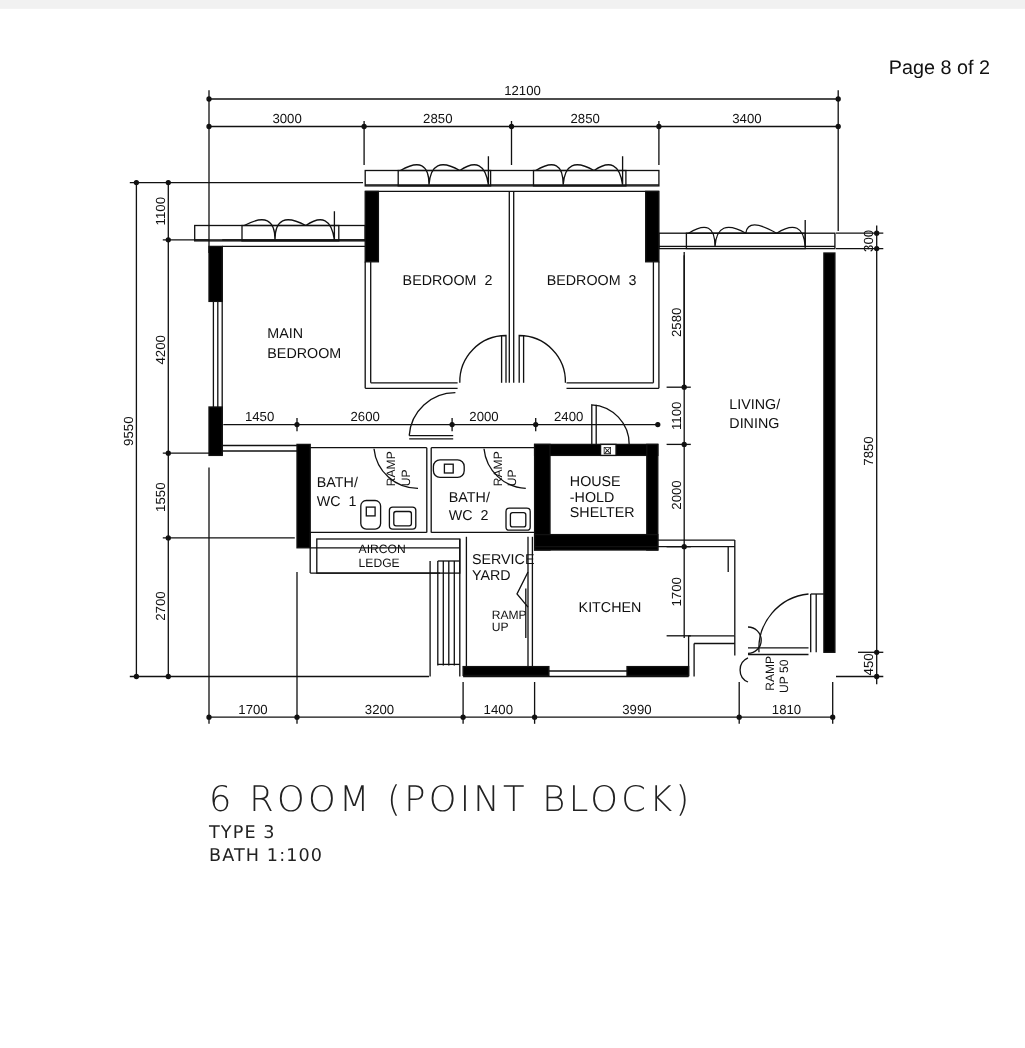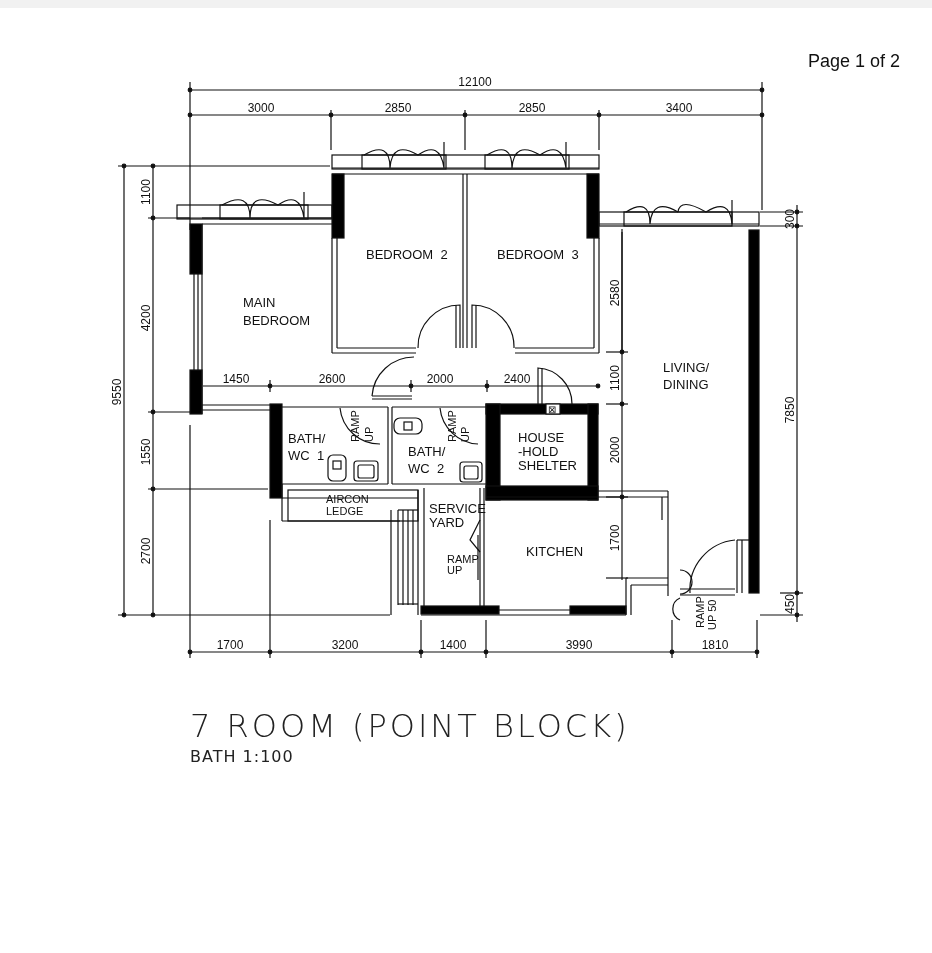--- a/index.html
+++ b/index.html
@@ -11,21 +11,21 @@
   .lbl { font-family:"Liberation Sans", sans-serif; font-size:13px; fill:#111; }
   .lbl-s { font-family:"Liberation Sans", sans-serif; font-size:11px; fill:#111; }
   .title-block { position:absolute; left:190px; top:706px; color:#222; font-family:"DejaVu Sans", sans-serif; }
   .title-main { font-size:32px; letter-spacing:3px; font-weight:200; line-height:40px; }
   .title-sub { font-size:16px; letter-spacing:1px; line-height:21px; }
 </style>
 </head>
 <body>
 
 <div class="topbar"></div>
-<div class="page-indicator">Page 1 of 2</div>
+<div class="page-indicator">Page 8 of 2</div>
 
 <svg class="plan" width="932" height="953" viewBox="0 0 932 953" stroke="#111" fill="none" stroke-width="1.2">
 
   <g>
     <line x1="190" y1="90" x2="762" y2="90"></line>
     <line x1="190" y1="115" x2="762" y2="115"></line>
     <line x1="190" y1="82" x2="190" y2="230"></line>
     <line x1="762" y1="82" x2="762" y2="210"></line>
     <line x1="331" y1="110" x2="331" y2="150"></line>
     <line x1="465" y1="110" x2="465" y2="150"></line>
@@ -301,15 +301,16 @@
     <text class="lbl-s" transform="translate(359,442) rotate(-90)">RAMP</text>
     <text class="lbl-s" transform="translate(373,442) rotate(-90)">UP</text>
     <text class="lbl-s" transform="translate(456,442) rotate(-90)">RAMP</text>
     <text class="lbl-s" transform="translate(469,442) rotate(-90)">UP</text>
     <text class="lbl-s" transform="translate(704,628) rotate(-90)">RAMP</text>
     <text class="lbl-s" transform="translate(716,630) rotate(-90)">UP 50</text>
   </g>
 </svg>
 
 <div class="title-block">
-  <div class="title-main">7 ROOM (POINT BLOCK)</div>
+  <div class="title-main">6 ROOM (POINT BLOCK)</div>
+  <div class="title-sub">TYPE 3</div>
   <div class="title-sub">BATH 1:100</div>
 </div>
 
 </body></html>

